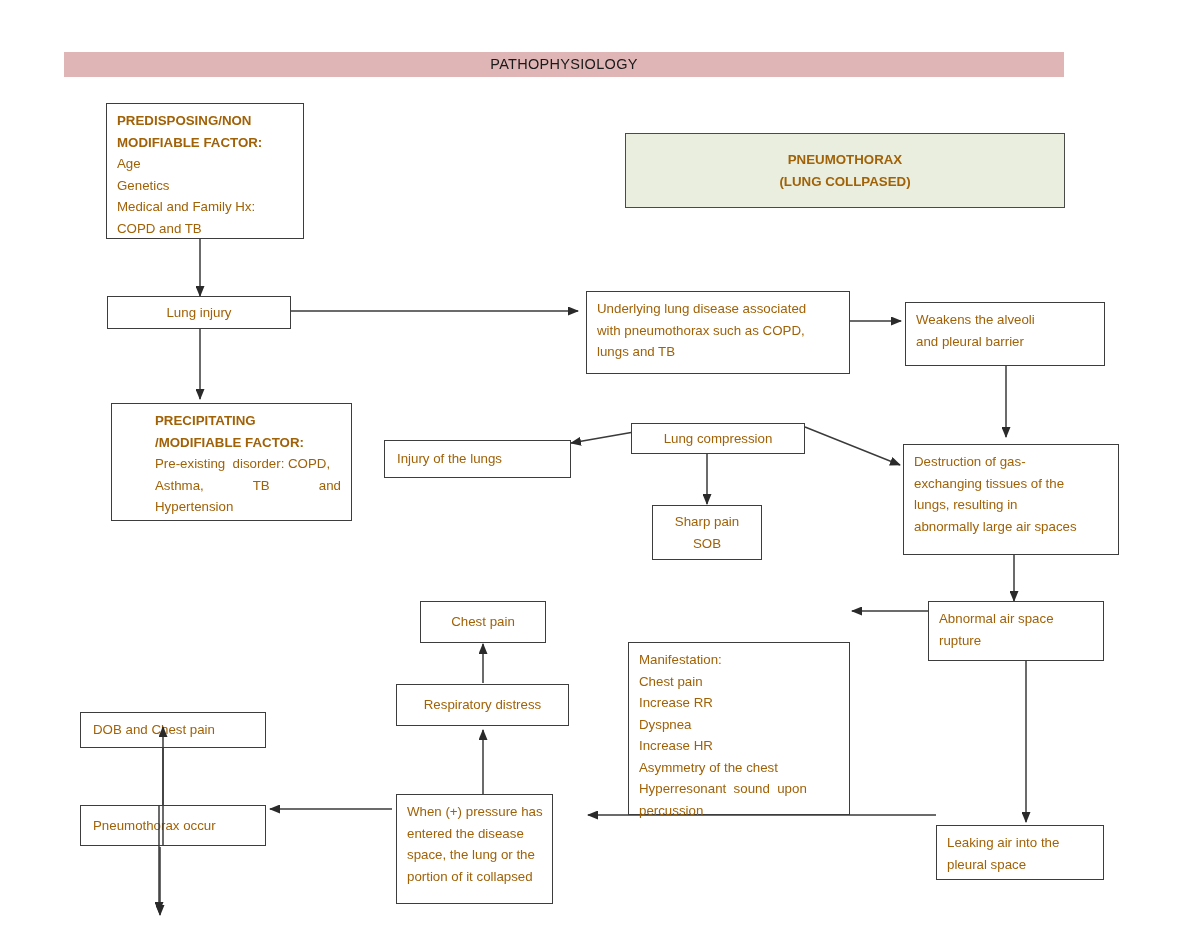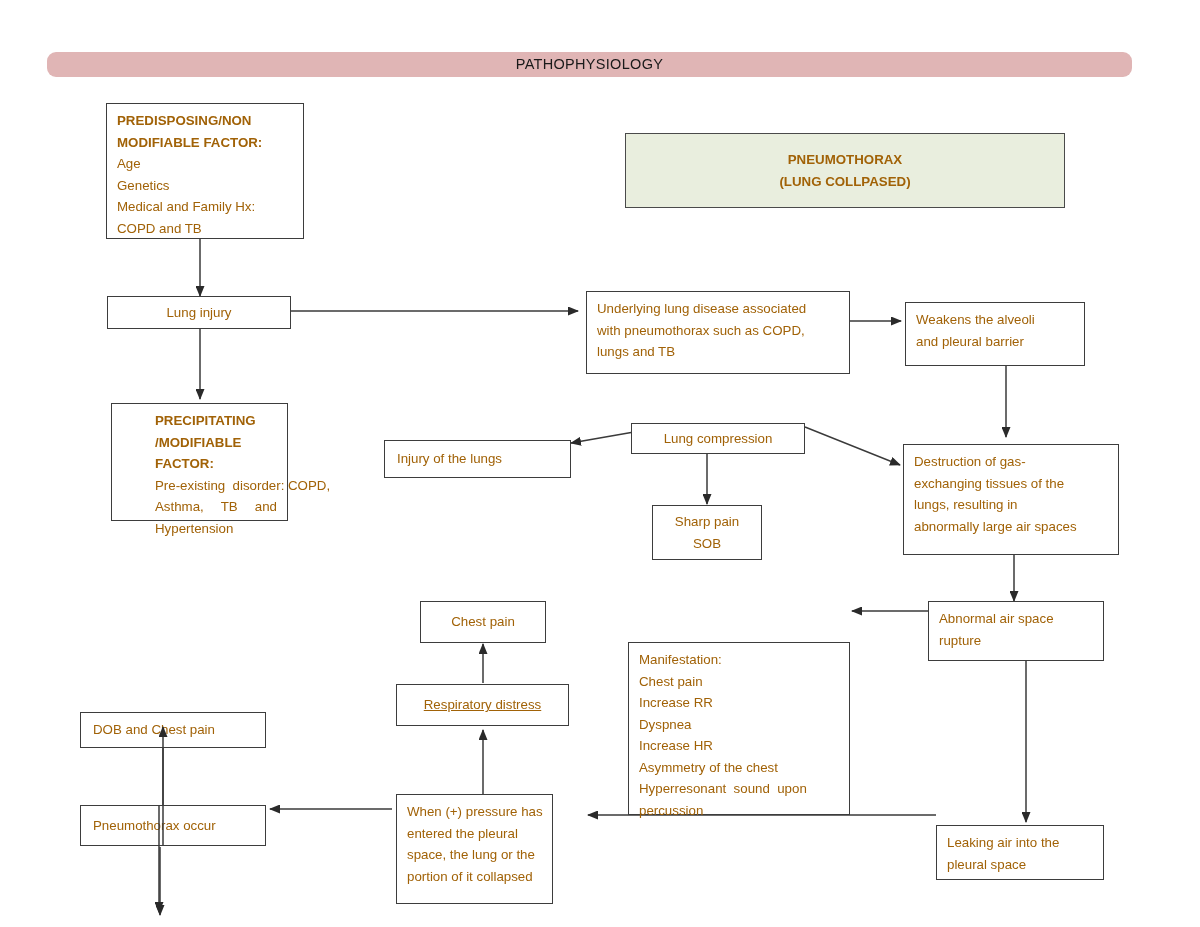--- a/index.html
+++ b/index.html
@@ -17,26 +17,25 @@
   #canvas {
     position: absolute;
     left: 0;
     top: 0;
     width: 1200px;
     height: 927px;
   }
   
   .title-banner {
     position: absolute;
-    left: 47px;
+    left: 64px;
     top: 52px;
-    width: 1085px;
+    width: 1000px;
     height: 25px;
     background: #e0b5b5;
-    border-radius: 9px;
   }
   .title-banner .title-text {
     position: absolute;
     left: 0;
     top: 0;
     width: 100%;
     line-height: 25px;
     text-align: center;
     font-size: 14.5px;
     color: #1a1a1a;
@@ -177,28 +176,28 @@
   </div>
 
   <div class="node" style="left:586px; top:291px; width:264px; height:83px;">
     <div class="stack">
       <span class="ln">Underlying lung disease associated</span>
       <span class="ln">with pneumothorax such as COPD,</span>
       <span class="ln">lungs and TB</span>
     </div>
   </div>
 
-  <div class="node" style="left:905px; top:302px; width:180px; height:64px;">
+  <div class="node" style="left:905px; top:302px; width:200px; height:64px;">
     <div class="stack">
       <span class="ln">Weakens the alveoli</span>
       <span class="ln">and pleural barrier</span>
     </div>
   </div>
 
-  <div class="node" style="left:111px; top:403px; width:177px; height:118px;padding-left:43px;">
+  <div class="node" style="left:111px; top:403px; width:241px; height:118px;padding-left:43px;">
     <div class="stack">
       <span class="hdr">PRECIPITATING</span>
       <span class="hdr">/MODIFIABLE FACTOR:</span>
       <span class="ln">Pre-existing  disorder: COPD,</span>
       <span class="justified">Asthma, TB and</span>
       <span class="ln">Hypertension</span>
     </div>
   </div>
 
   <div class="node midleft" style="left:384px; top:440px; width:187px; height:38px;">
@@ -242,36 +241,36 @@
     </div>
   </div>
 
   <div class="node" style="left:928px; top:601px; width:176px; height:60px;">
     <div class="stack">
       <span class="ln">Abnormal air space</span>
       <span class="ln">rupture</span>
     </div>
   </div>
 
-  <div class="node center" style="left:396px; top:684px; width:173px; height:42px;text-decoration:underline;">
+  <div class="node center" style="left:396px; top:684px; width:173px; height:42px;">
     <span>Respiratory distress</span>
   </div>
 
   <div class="node midleft" style="left:80px; top:712px; width:186px; height:36px;">
     <span>DOB and Chest pain</span>
   </div>
 
   <div class="node midleft" style="left:80px; top:805px; width:186px; height:41px;">
     <span>Pneumothorax occur</span>
   </div>
 
   <div class="node" style="left:396px; top:794px; width:157px; height:110px;">
     <div class="stack">
       <span class="ln">When (+) pressure has</span>
-      <span class="ln">entered the pleural</span>
+      <span class="ln">entered the disease</span>
       <span class="ln">space, the lung or the</span>
       <span class="ln">portion of it collapsed</span>
     </div>
   </div>
 
   <div class="node" style="left:936px; top:825px; width:168px; height:55px;">
     <div class="stack">
       <span class="ln">Leaking air into the</span>
       <span class="ln">pleural space</span>
     </div>

